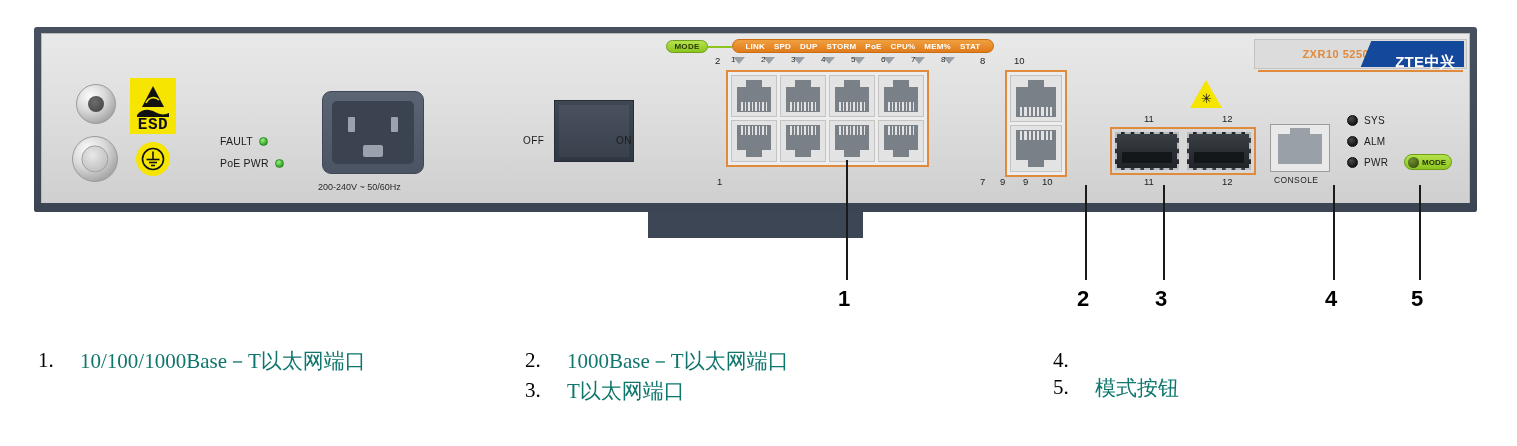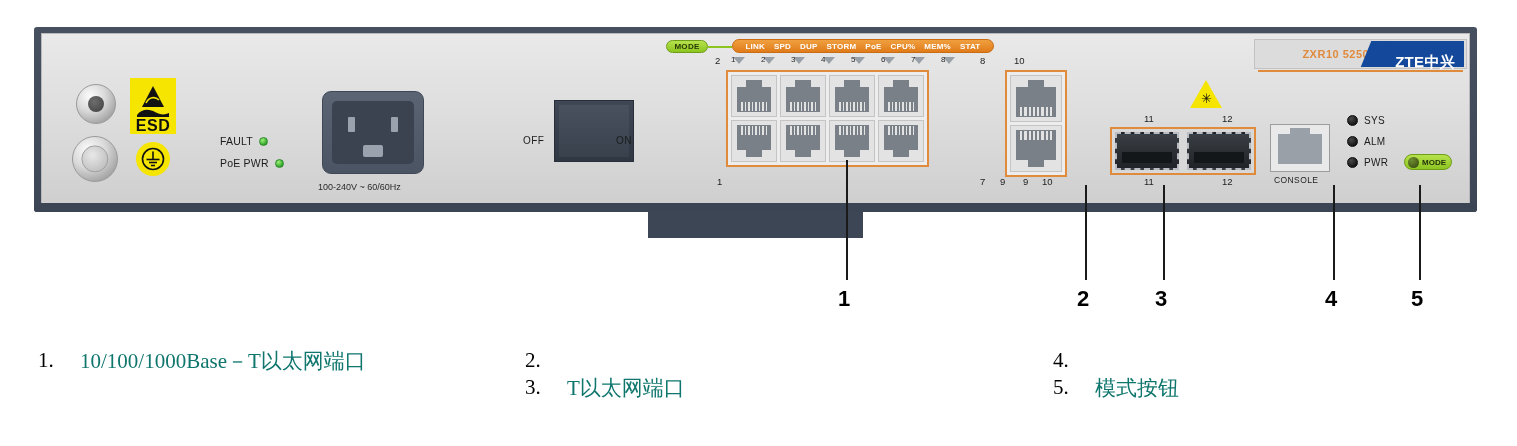--- a/index.html
+++ b/index.html
@@ -56,21 +56,21 @@
     border:1px solid #a0a0a0;
   }
 
   .esd-label {
     position:absolute; background:#f5e500; width:46px; height:56px;
     display:flex; flex-direction:column; align-items:center; justify-content:flex-end;
     padding-bottom:1px;
   }
   .esd-label .glyph { width:40px; height:34px; }
   .esd-label .txt {
-    font-family:Liberation Sans, sans-serif;
+    font-family:Liberation Mono, monospace;
     font-weight:bold; font-size:16px; line-height:15px; color:#111; letter-spacing:0.5px;
   }
   .gnd-label {
     position:absolute; width:34px; height:34px; border-radius:50%;
     background:#f5e500; display:flex; align-items:center; justify-content:center;
   }
 
   .led-row { position:absolute; display:flex; align-items:center; }
   .led-row .lbl {
     font-size:10.5px; color:#1b1b1b; letter-spacing:0.2px;
@@ -353,21 +353,21 @@
         <span class="led-dot"></span>
       </div>
 
       <div class="power-inlet" style="left:280px; top:57px; width:102px; height:83px;">
         <div class="inner">
           <div class="pin" style="left:16px; top:16px;"></div>
           <div class="pin" style="right:16px; top:16px;"></div>
           <div class="hump"></div>
         </div>
       </div>
-      <div class="rating" style="left:276px; top:148px;">100-240V ~ 60/60Hz</div>
+      <div class="rating" style="left:276px; top:148px;">200-240V ~ 50/60Hz</div>
 
       <div class="sw-label" style="left:481px; top:101px;">OFF</div>
       <div class="rocker" style="left:512px; top:66px; width:80px; height:62px;">
         <div class="face"></div>
       </div>
       <div class="sw-label" style="left:574px; top:101px;">ON</div>
 
       <div class="mode-pill" style="left:624px; top:6px; width:42px;">
         <span class="t">MODE</span>
       </div>
@@ -649,20 +649,21 @@
   <div class="cap-col" style="left:38px; top:18px; width:460px;">
     <div class="cap-item">
       <span class="idx">1.</span>
       <span class="txt">10/100/1000Base－T以太网端口</span>
     </div>
   </div>
 
   <div class="cap-col" style="left:525px; top:18px; width:460px;">
     <div class="cap-item">
       <span class="idx">2.</span>
+      <span class="txt">1000Base－T以太网端口</span>
     </div>
     <div class="cap-item">
       <span class="idx">3.</span>
       <span class="txt">T以太网端口</span>
     </div>
   </div>
 
   <div class="cap-col" style="left:1053px; top:18px; width:440px;">
     <div class="cap-item">
       <span class="idx">4.</span>

